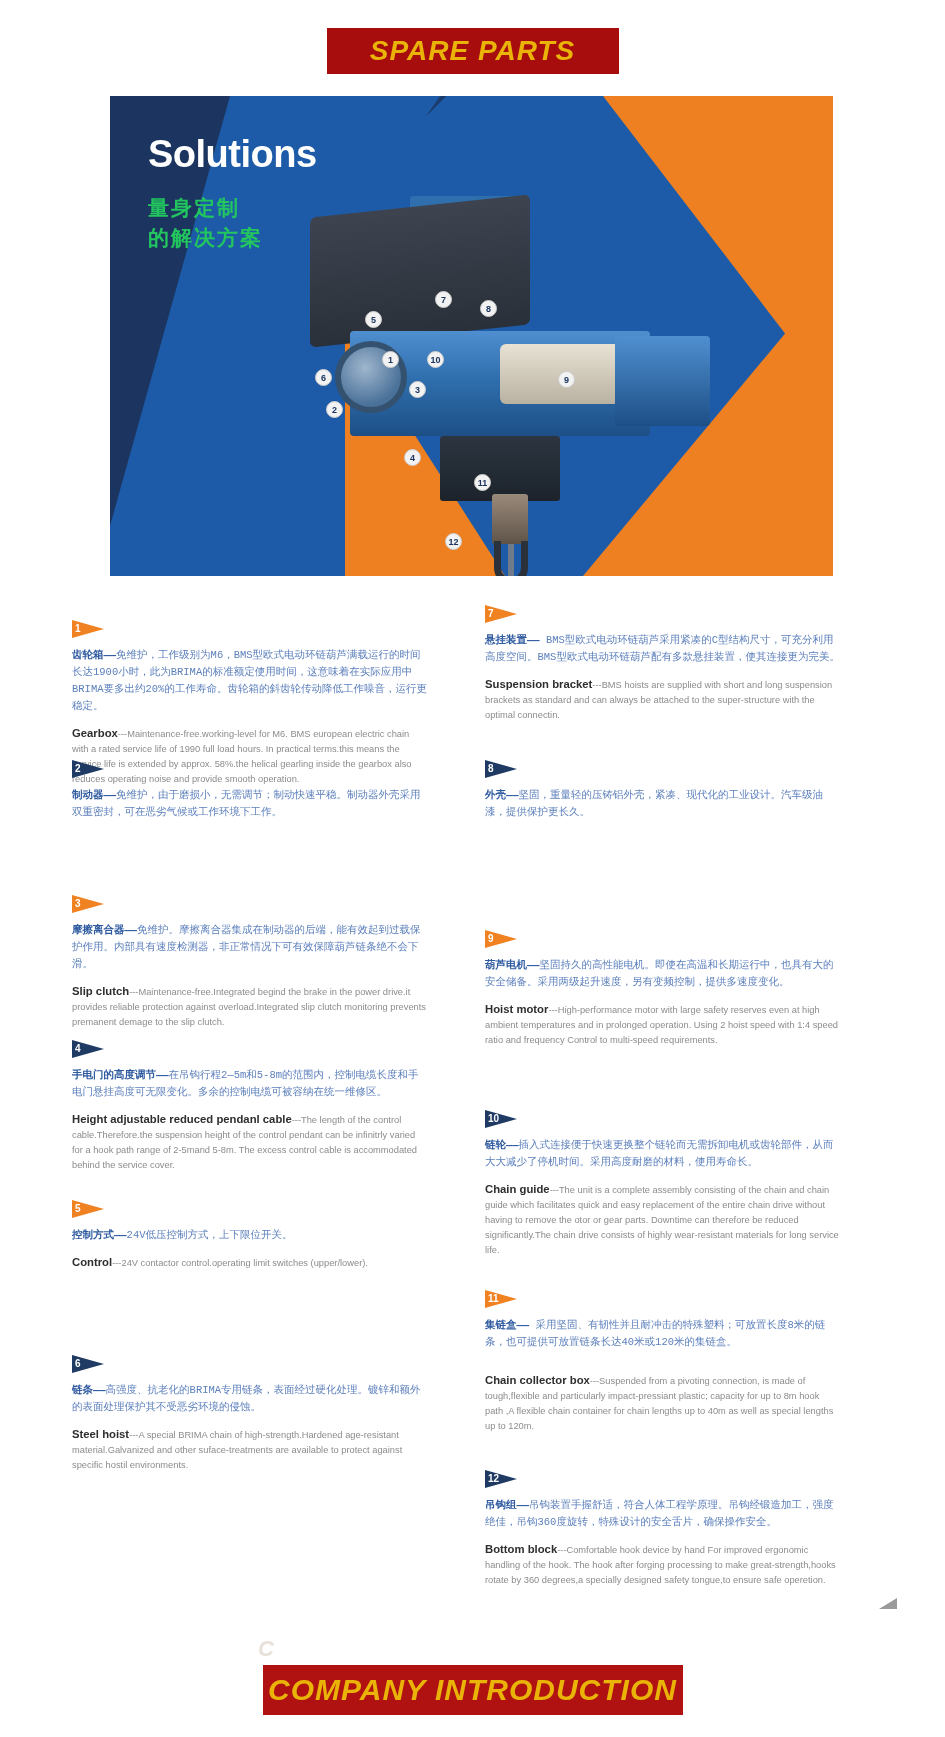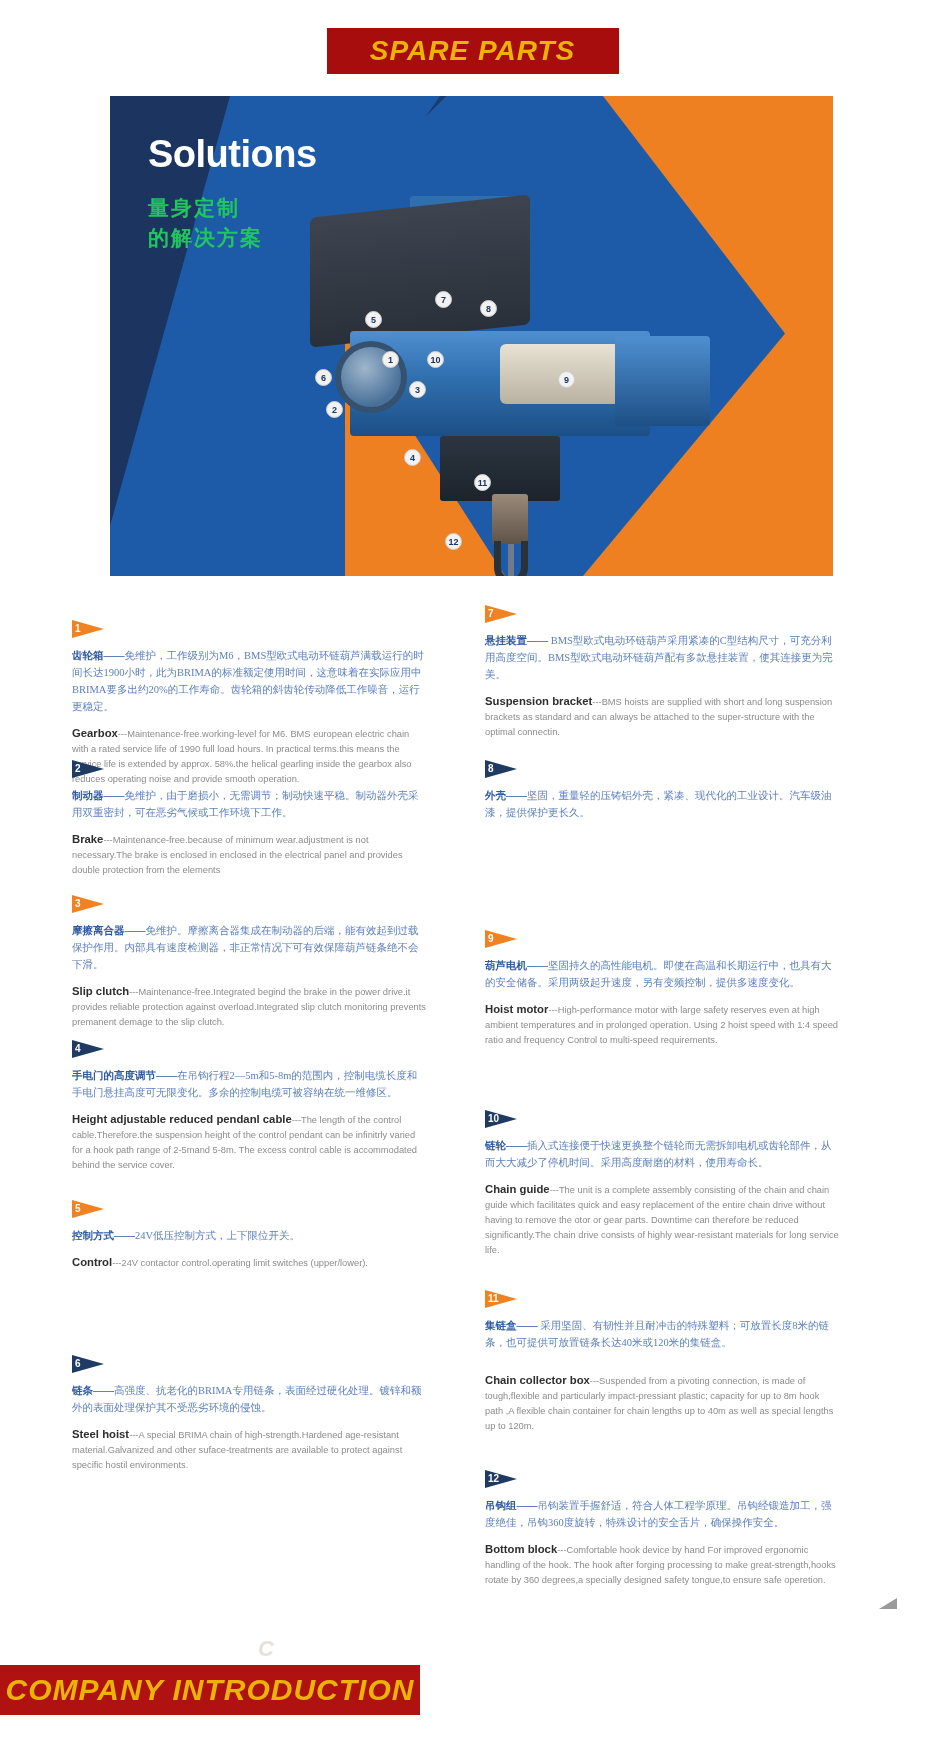--- a/index.html
+++ b/index.html
@@ -188,21 +188,21 @@
     position:absolute; left:3px; top:0;
     height:18px; line-height:18px;
     color:#fff; font-size: 10px; font-weight: bold;
     z-index:2;
   }
 
   .zh {
     font-size: 10.5px;
     line-height: 1.62;
     color: #5b7fbb;
-    font-family: Liberation Serif, serif;
+    font-family: Liberation Mono, monospace;
     margin: 0 0 9px 0;
   }
   .zh b { color: #2e5aa0; font-weight: bold; }
 
   .en {
     font-size: 9.3px;
     line-height: 1.62;
     color: #8c8c8c;
     margin: 0;
   }
@@ -218,21 +218,21 @@
     right: 48px; bottom: 128px;
     width: 0; height: 0;
     border-bottom: 11px solid #9a9a9a;
     border-left: 18px solid transparent;
   }
 
   
   .bottom-banner-wrap {
     position: absolute;
     bottom: 22px; left: 0; width: 945px;
-    display:flex; 
+    display:flex; justify-content:center;
   }
   .red-banner-bottom {
     background: #b01212;
     width: 420px; height: 50px;
     display:flex; align-items:center; justify-content:center;
   }
   .red-banner-bottom .red-banner-text { font-size: 30px; }
   .bottom-ghost {
     position:absolute;
     left: 258px; bottom: 75px;
@@ -300,21 +300,20 @@
       <p class="zh"><b>齿轮箱——</b><span>免维护，工作级别为M6，BMS型欧式电动环链葫芦满载运行的时间长达1900小时，此为BRIMA的标准额定使用时间，这意味着在实际应用中BRIMA要多出约20%的工作寿命。齿轮箱的斜齿轮传动降低工作噪音，运行更稳定。</span></p>
       <p class="en"><span class="en-title">Gearbox</span><span>---Maintenance-free.working-level for M6. BMS european electric chain with a rated service life of 1990 full load hours. In practical terms.this means the service life is extended by approx. 58%.the helical gearling inside the gearbox also reduces operating noise and provide smooth operation.</span></p>
     </div>
 
     <div class="block" style="top:160px;">
       <div class="marker dark">
         <span class="flag"></span>
         <span class="num">2</span>
       </div>
       <p class="zh"><b>制动器——</b><span>免维护，由于磨损小，无需调节；制动快速平稳。制动器外壳采用双重密封，可在恶劣气候或工作环境下工作。</span></p>
-      <p class="en"><span class="en-title">Brake</span><span>---Maintenance-free.because of minimum wear.adjustment is not necessary.The brake is enclosed in enclosed in the electrical panel and provides double protection from the elements</span></p>
     </div>
 
     <div class="block" style="top:295px;">
       <div class="marker">
         <span class="flag"></span>
         <span class="num">3</span>
       </div>
       <p class="zh"><b>摩擦离合器——</b><span>免维护。摩擦离合器集成在制动器的后端，能有效起到过载保护作用。内部具有速度检测器，非正常情况下可有效保障葫芦链条绝不会下滑。</span></p>
       <p class="en"><span class="en-title">Slip clutch</span><span>---Maintenance-free.Integrated begind the brake in the power drive.it provides reliable protection against overload.Integrated slip clutch monitoring prevents premanent demage to the slip clutch.</span></p>
     </div>

